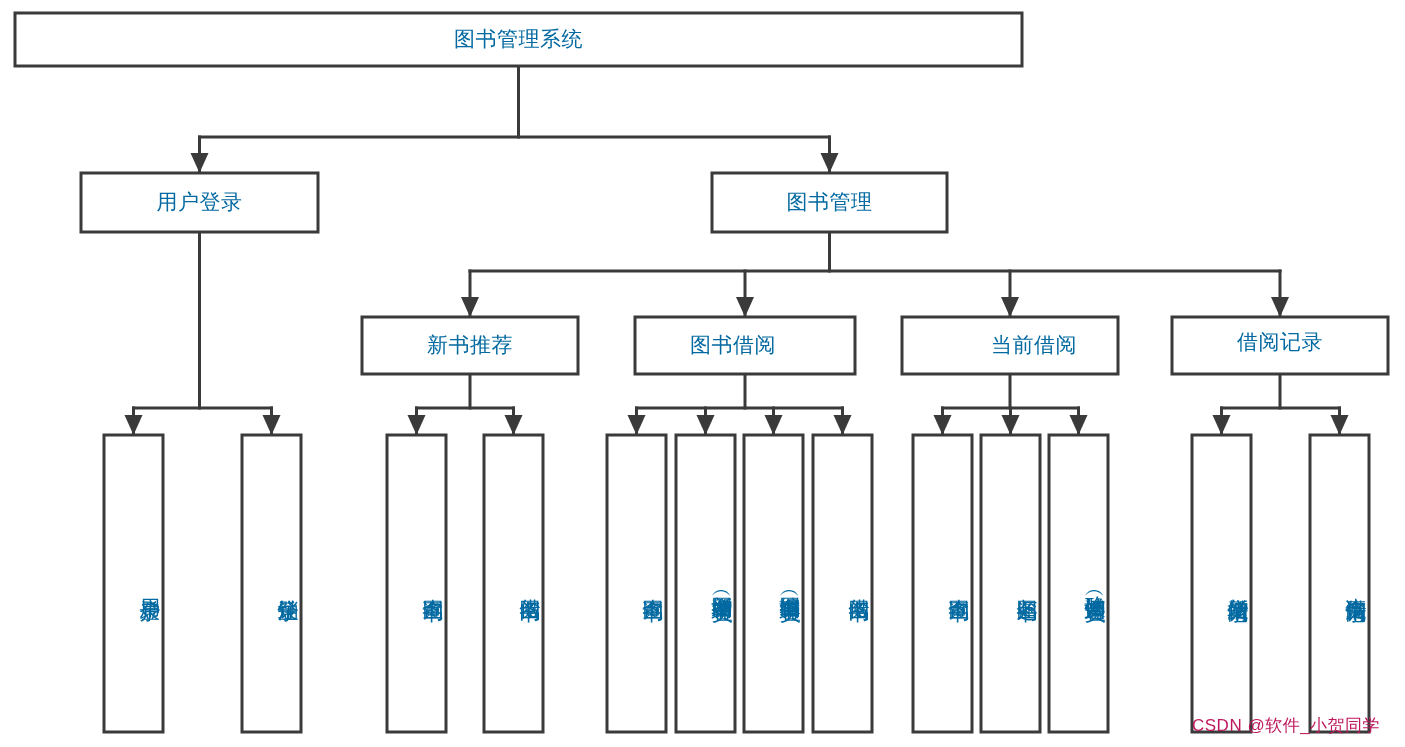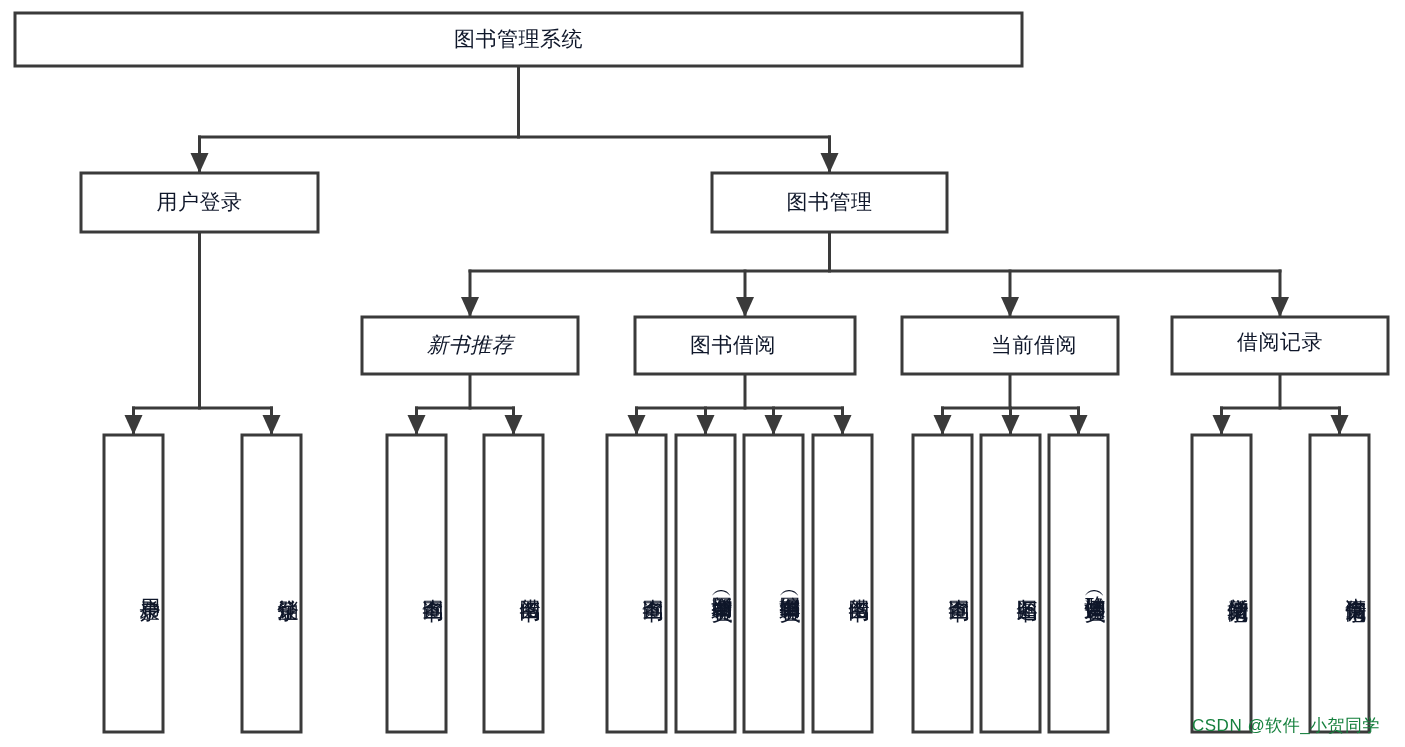--- a/index.html
+++ b/index.html
@@ -39,38 +39,38 @@
   .arrow-head {
     fill: #3a3a3a;
     stroke: none;
   }
   .node-label {
     position: absolute;
     display: flex;
     align-items: center;
     justify-content: center;
     text-align: right;
-    color: #0f172a;
+    color: #0369a1;
     font-size: 21px;
     line-height: 1.18;
     letter-spacing: 0.5px;
     pointer-events: none;
     box-sizing: border-box;
   }
   .node-label.vertical {
     writing-mode: vertical-rl;
     text-orientation: upright;
     font-size: 21px;
     line-height: 1.2;
     letter-spacing: 1px;
     padding: 4px 0;
   }
   .watermark {
     position: absolute;
-    color: #15803d;
+    color: #be185d;
     font-size: 17px;
     letter-spacing: 0.5px;
     white-space: nowrap;
     pointer-events: none;
   }
 </style>
 </head>
 <body>
 
 <div id="diagram-root">
@@ -151,21 +151,21 @@
         <rect x="1049" y="435" width="59" height="297" class="node-rect"></rect>
         <rect x="1192" y="435" width="59" height="297" class="node-rect"></rect>
         <rect x="1310" y="435" width="59" height="297" class="node-rect"></rect>
       </g>
   </svg>
 
   <div id="labels-layer">
       <div class="node-label" style="left: 15px; top: 13px; width: 1007px; height: 53px;">图书管理系统</div>
       <div class="node-label" style="left: 81px; top: 173px; width: 237px; height: 59px;">用户登录</div>
       <div class="node-label" style="left: 712px; top: 173px; width: 235px; height: 59px;">图书管理</div>
-      <div class="node-label" style="left: 362px; top: 317px; width: 216px; height: 57px; font-style: italic;">新书推荐</div>
+      <div class="node-label" style="left: 362px; top: 317px; width: 216px; height: 57px;">新书推荐</div>
       <div class="node-label" style="left: 635px; top: 317px; width: 196px; height: 57px;">图书借阅</div>
       <div class="node-label" style="left: 902px; top: 317px; width: 216px; height: 57px; margin-left: 24px;">当前借阅</div>
       <div class="node-label" style="left: 1172px; top: 317px; width: 216px; height: 51px;">借阅记录</div>
       <div class="node-label vertical" style="left: 104px; top: 435px; width: 59px; height: 297px; align-items: flex-start; justify-content: center;">用户登录</div>
       <div class="node-label vertical" style="left: 242px; top: 435px; width: 59px; height: 297px; align-items: flex-start; justify-content: center;">注销登录</div>
       <div class="node-label vertical" style="left: 387px; top: 435px; width: 59px; height: 297px; align-items: flex-start; justify-content: center;">查询图书</div>
       <div class="node-label vertical" style="left: 484px; top: 435px; width: 59px; height: 297px; align-items: flex-start; justify-content: center;">借阅图书</div>
       <div class="node-label vertical" style="left: 607px; top: 435px; width: 59px; height: 297px; align-items: flex-start; justify-content: center;">查询图书</div>
       <div class="node-label vertical" style="left: 676px; top: 435px; width: 59px; height: 297px; align-items: flex-start; justify-content: center;">新增图书（管理员）</div>
       <div class="node-label vertical" style="left: 744px; top: 435px; width: 59px; height: 297px; align-items: flex-start; justify-content: center;">编辑图书（管理员）</div>

